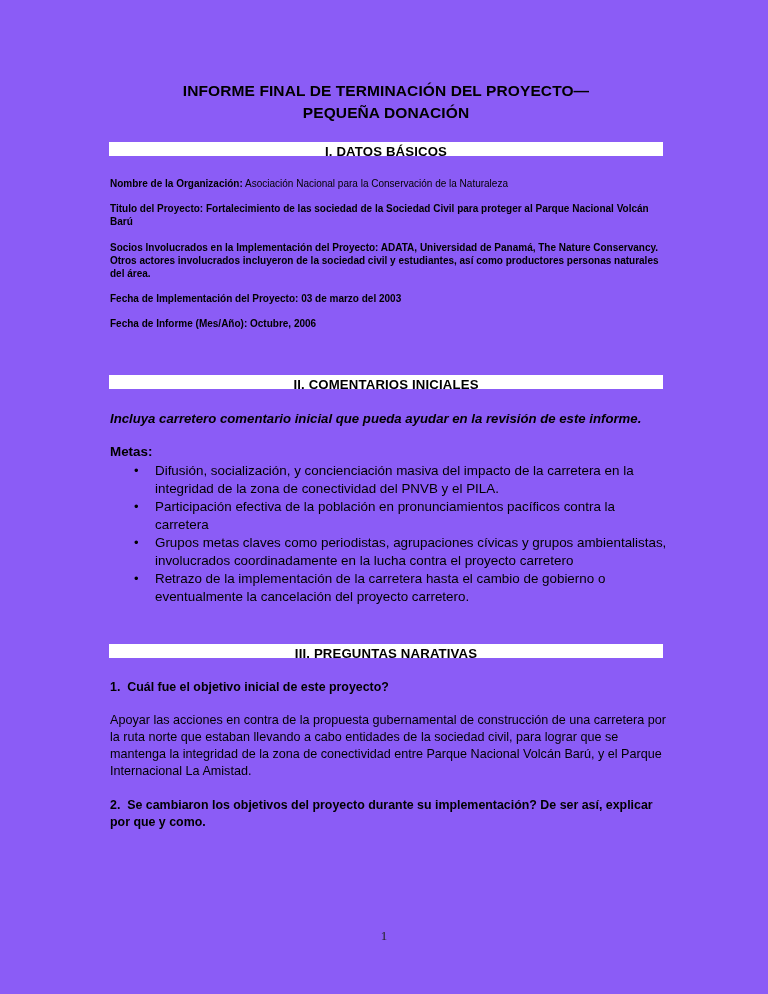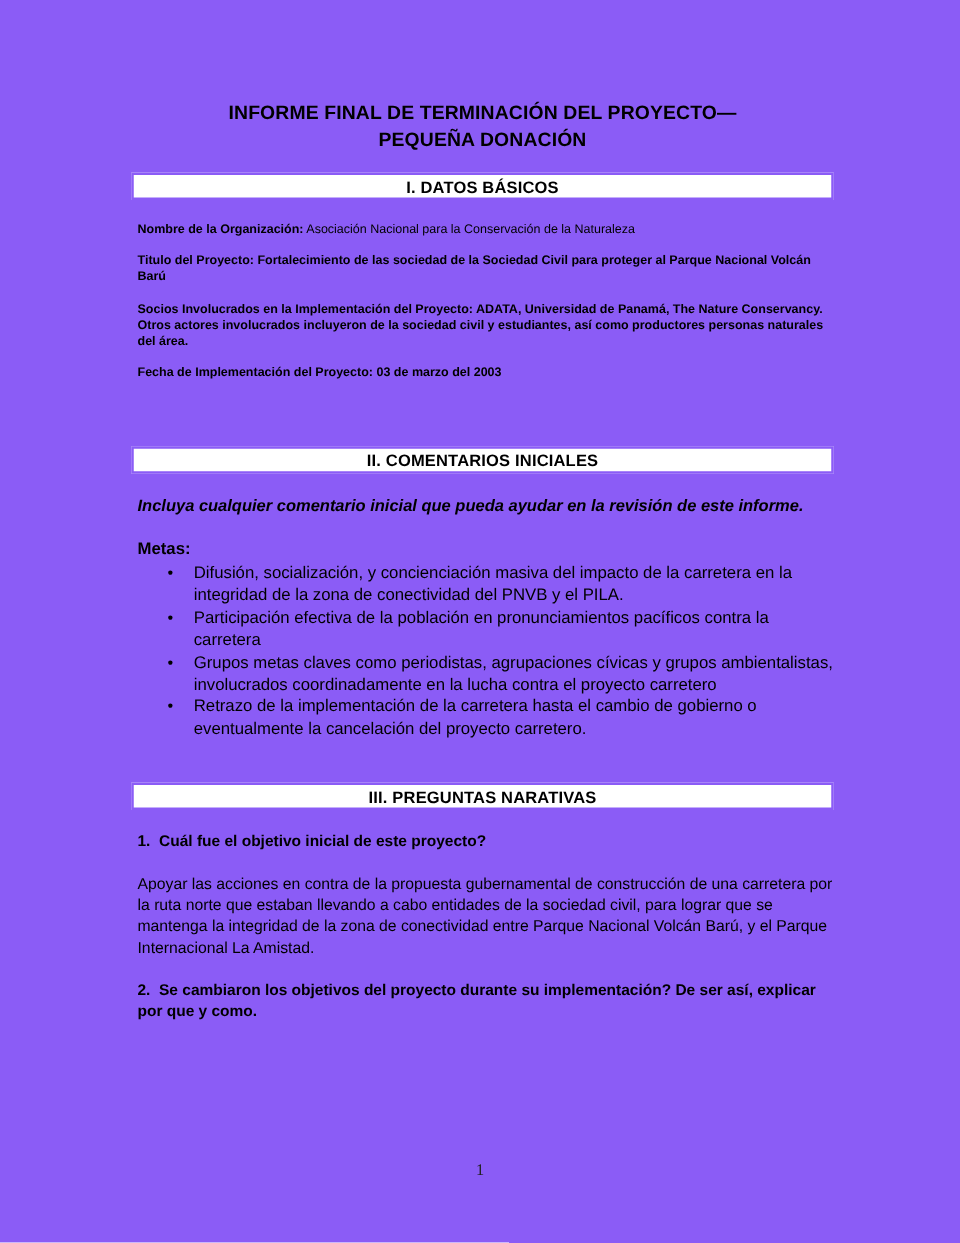--- a/index.html
+++ b/index.html
@@ -39,21 +39,21 @@
     text-align: center;
     line-height: 1.42;
     letter-spacing: 0.1px;
     margin: 0 0 2px 0;
     padding: 0 6px;
   }
   .doc-title .line2 { display: block; }
 
   
   .section-bar {
-    border: 2px solid #8b5cf6;
+    border: 4px solid #8b5cf6;
     box-sizing: border-box;
     width: 100%;
     height: 22px;
     line-height: 20px;
     text-align: center;
     font-size: 13.2px;
     font-weight: bold;
     letter-spacing: 0.15px;
     background: #ffffff;
     margin: 0;
@@ -163,28 +163,29 @@
     <div class="gap-sm"></div>
 
     <p class="body-text b-bold">Socios Involucrados en la Implementación del Proyecto: ADATA, Universidad de Panamá, The Nature Conservancy.  Otros actores involucrados incluyeron de la sociedad civil y estudiantes, así como productores personas naturales del área.</p>
 
     <div class="gap-sm"></div>
 
     <p class="body-text b-bold">Fecha de Implementación del Proyecto: 03 de marzo del 2003</p>
 
     <div class="gap-sm"></div>
 
+    <p class="body-text b-bold">Fecha de Informe (Mes/Año): Octubre, 2006</p>
 
     <div class="gap-xxl"></div>
 
     <div class="section-bar">II. COMENTARIOS INICIALES</div>
 
     <div class="gap-md"></div>
 
-    <p class="body-text b-italic" style="font-size:13.2px;">Incluya cualquier comentario inicial que pueda ayudar en la revisión de este informe.</p>
+    <p class="body-text b-italic" style="font-size:13.2px;">Incluya carretero comentario inicial que pueda ayudar en la revisión de este informe.</p>
 
     <div class="gap-md"></div>
 
     <p class="meta-label">Metas:</p>
 
     <ul class="bullets">
       <li>
         <span class="bullet-dot">•</span>
         <span>Difusión, socialización, y concienciación masiva del impacto de la carretera en la integridad de la zona de conectividad del PNVB y el PILA.</span>
       </li>

